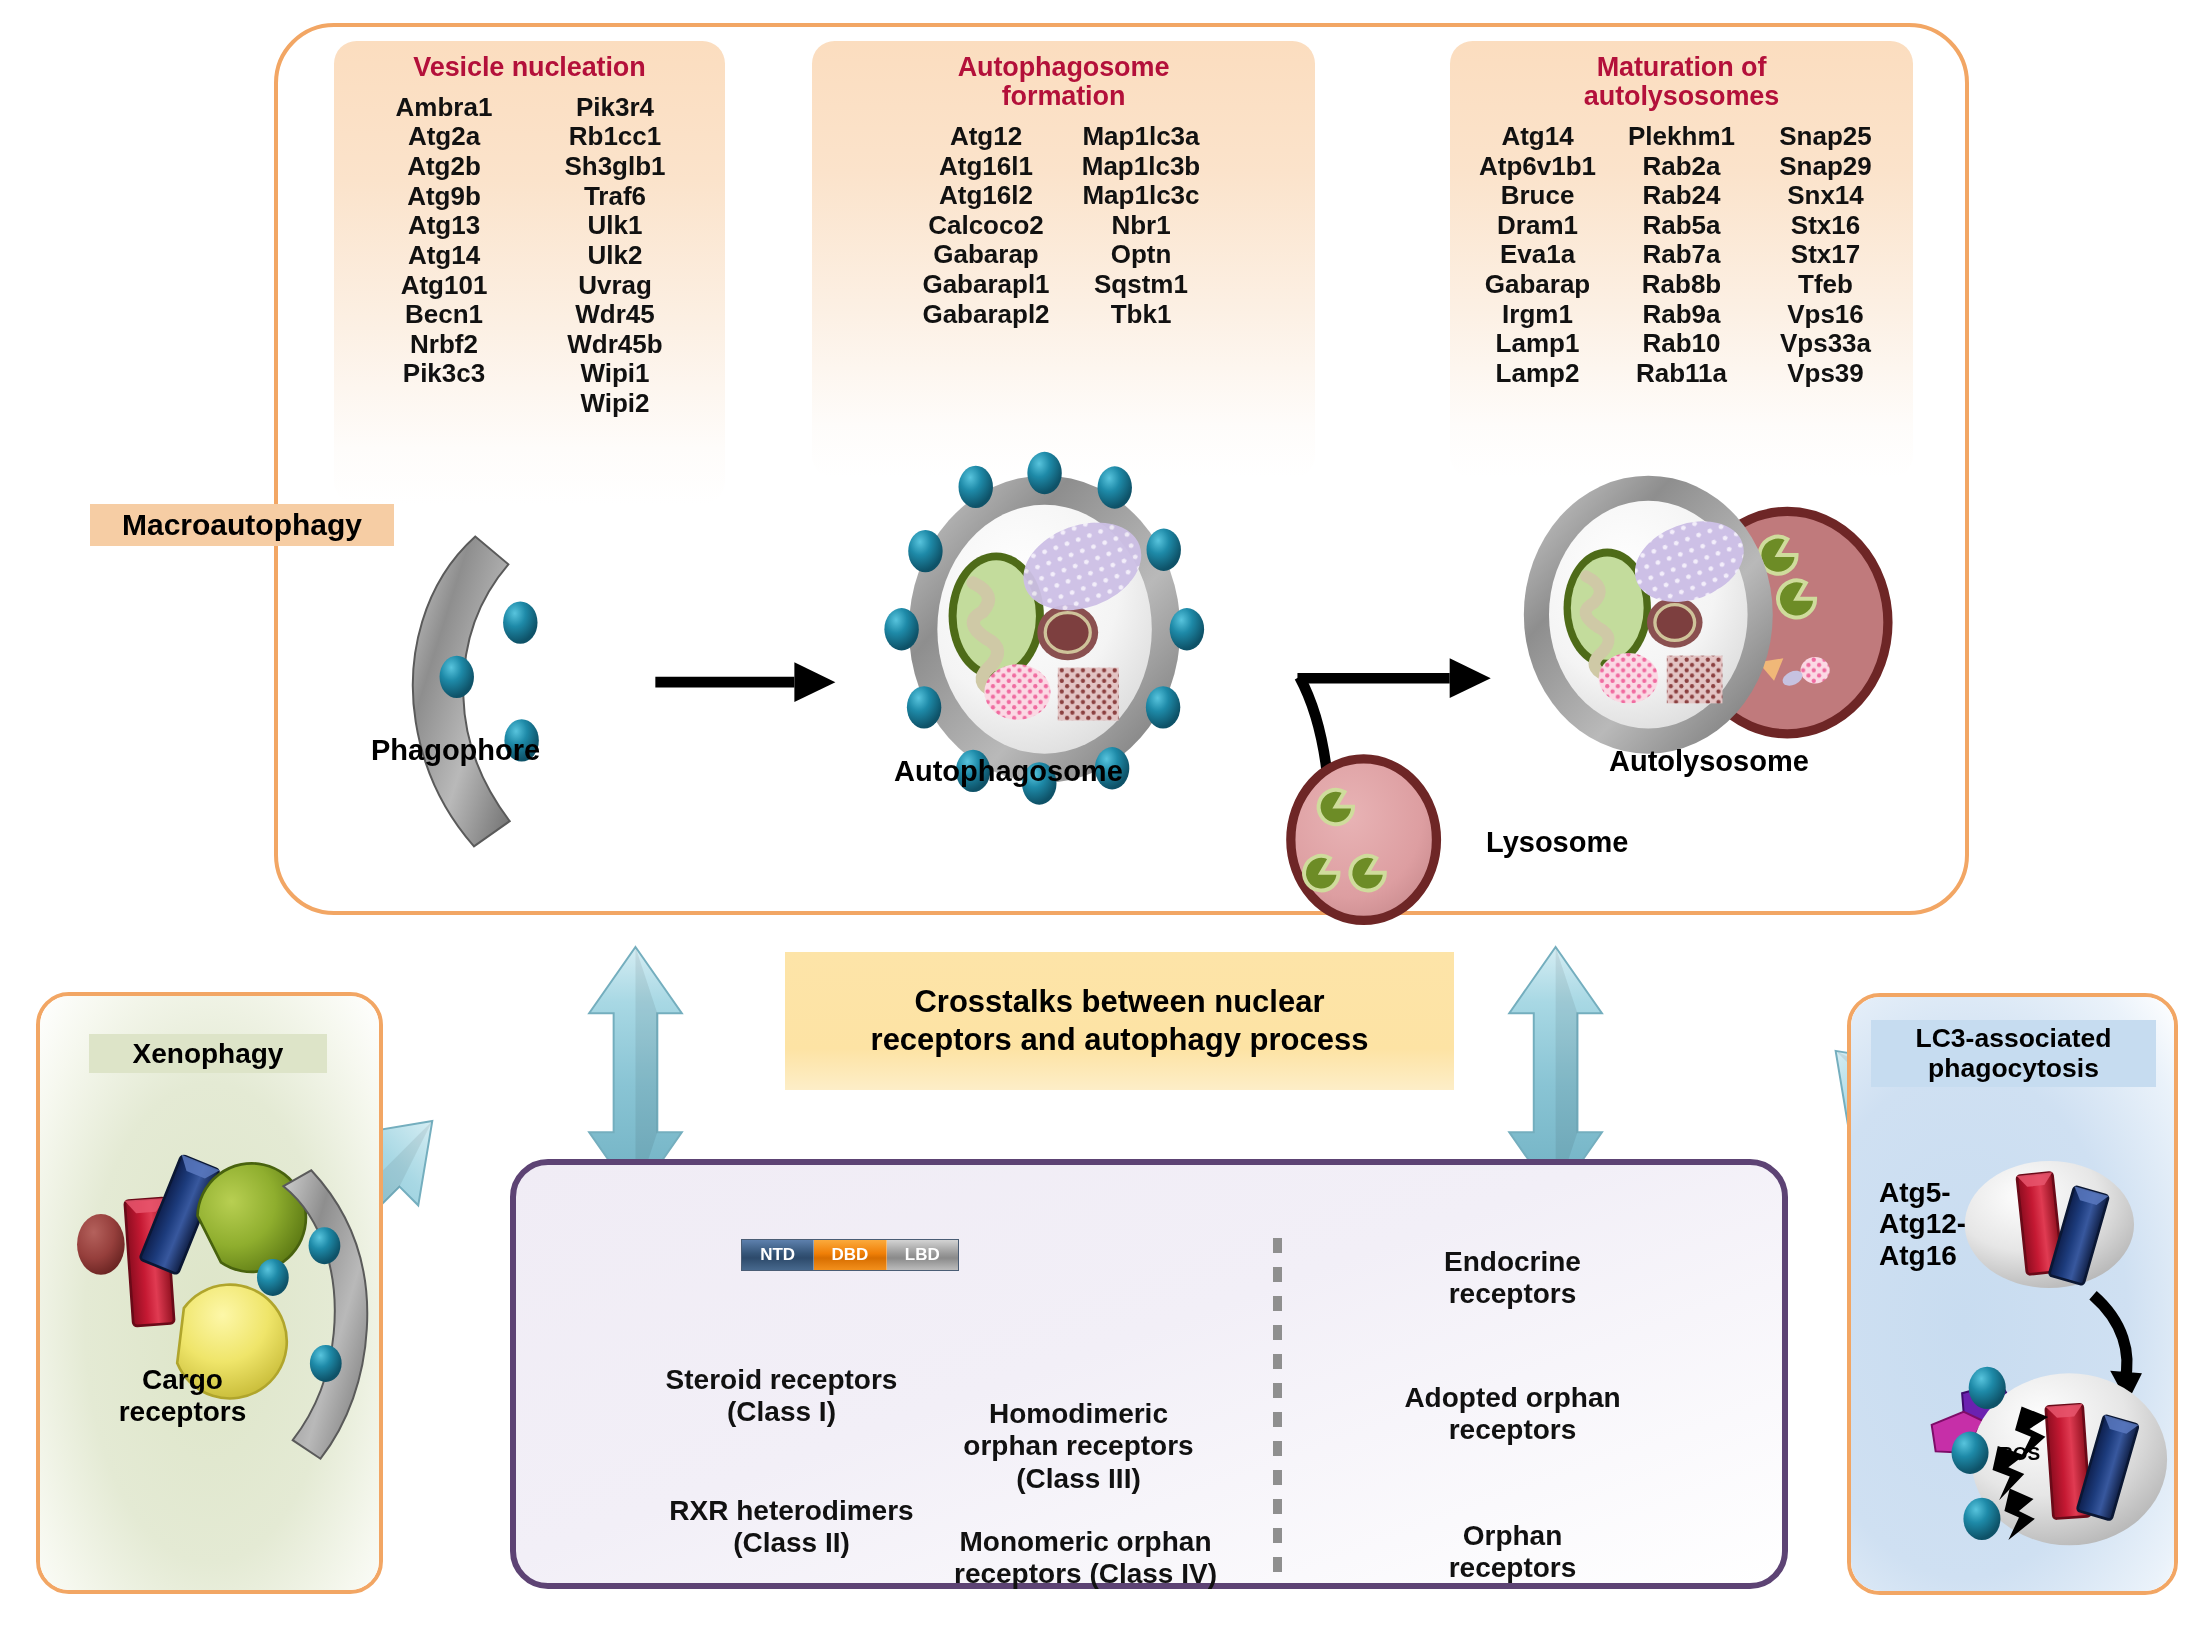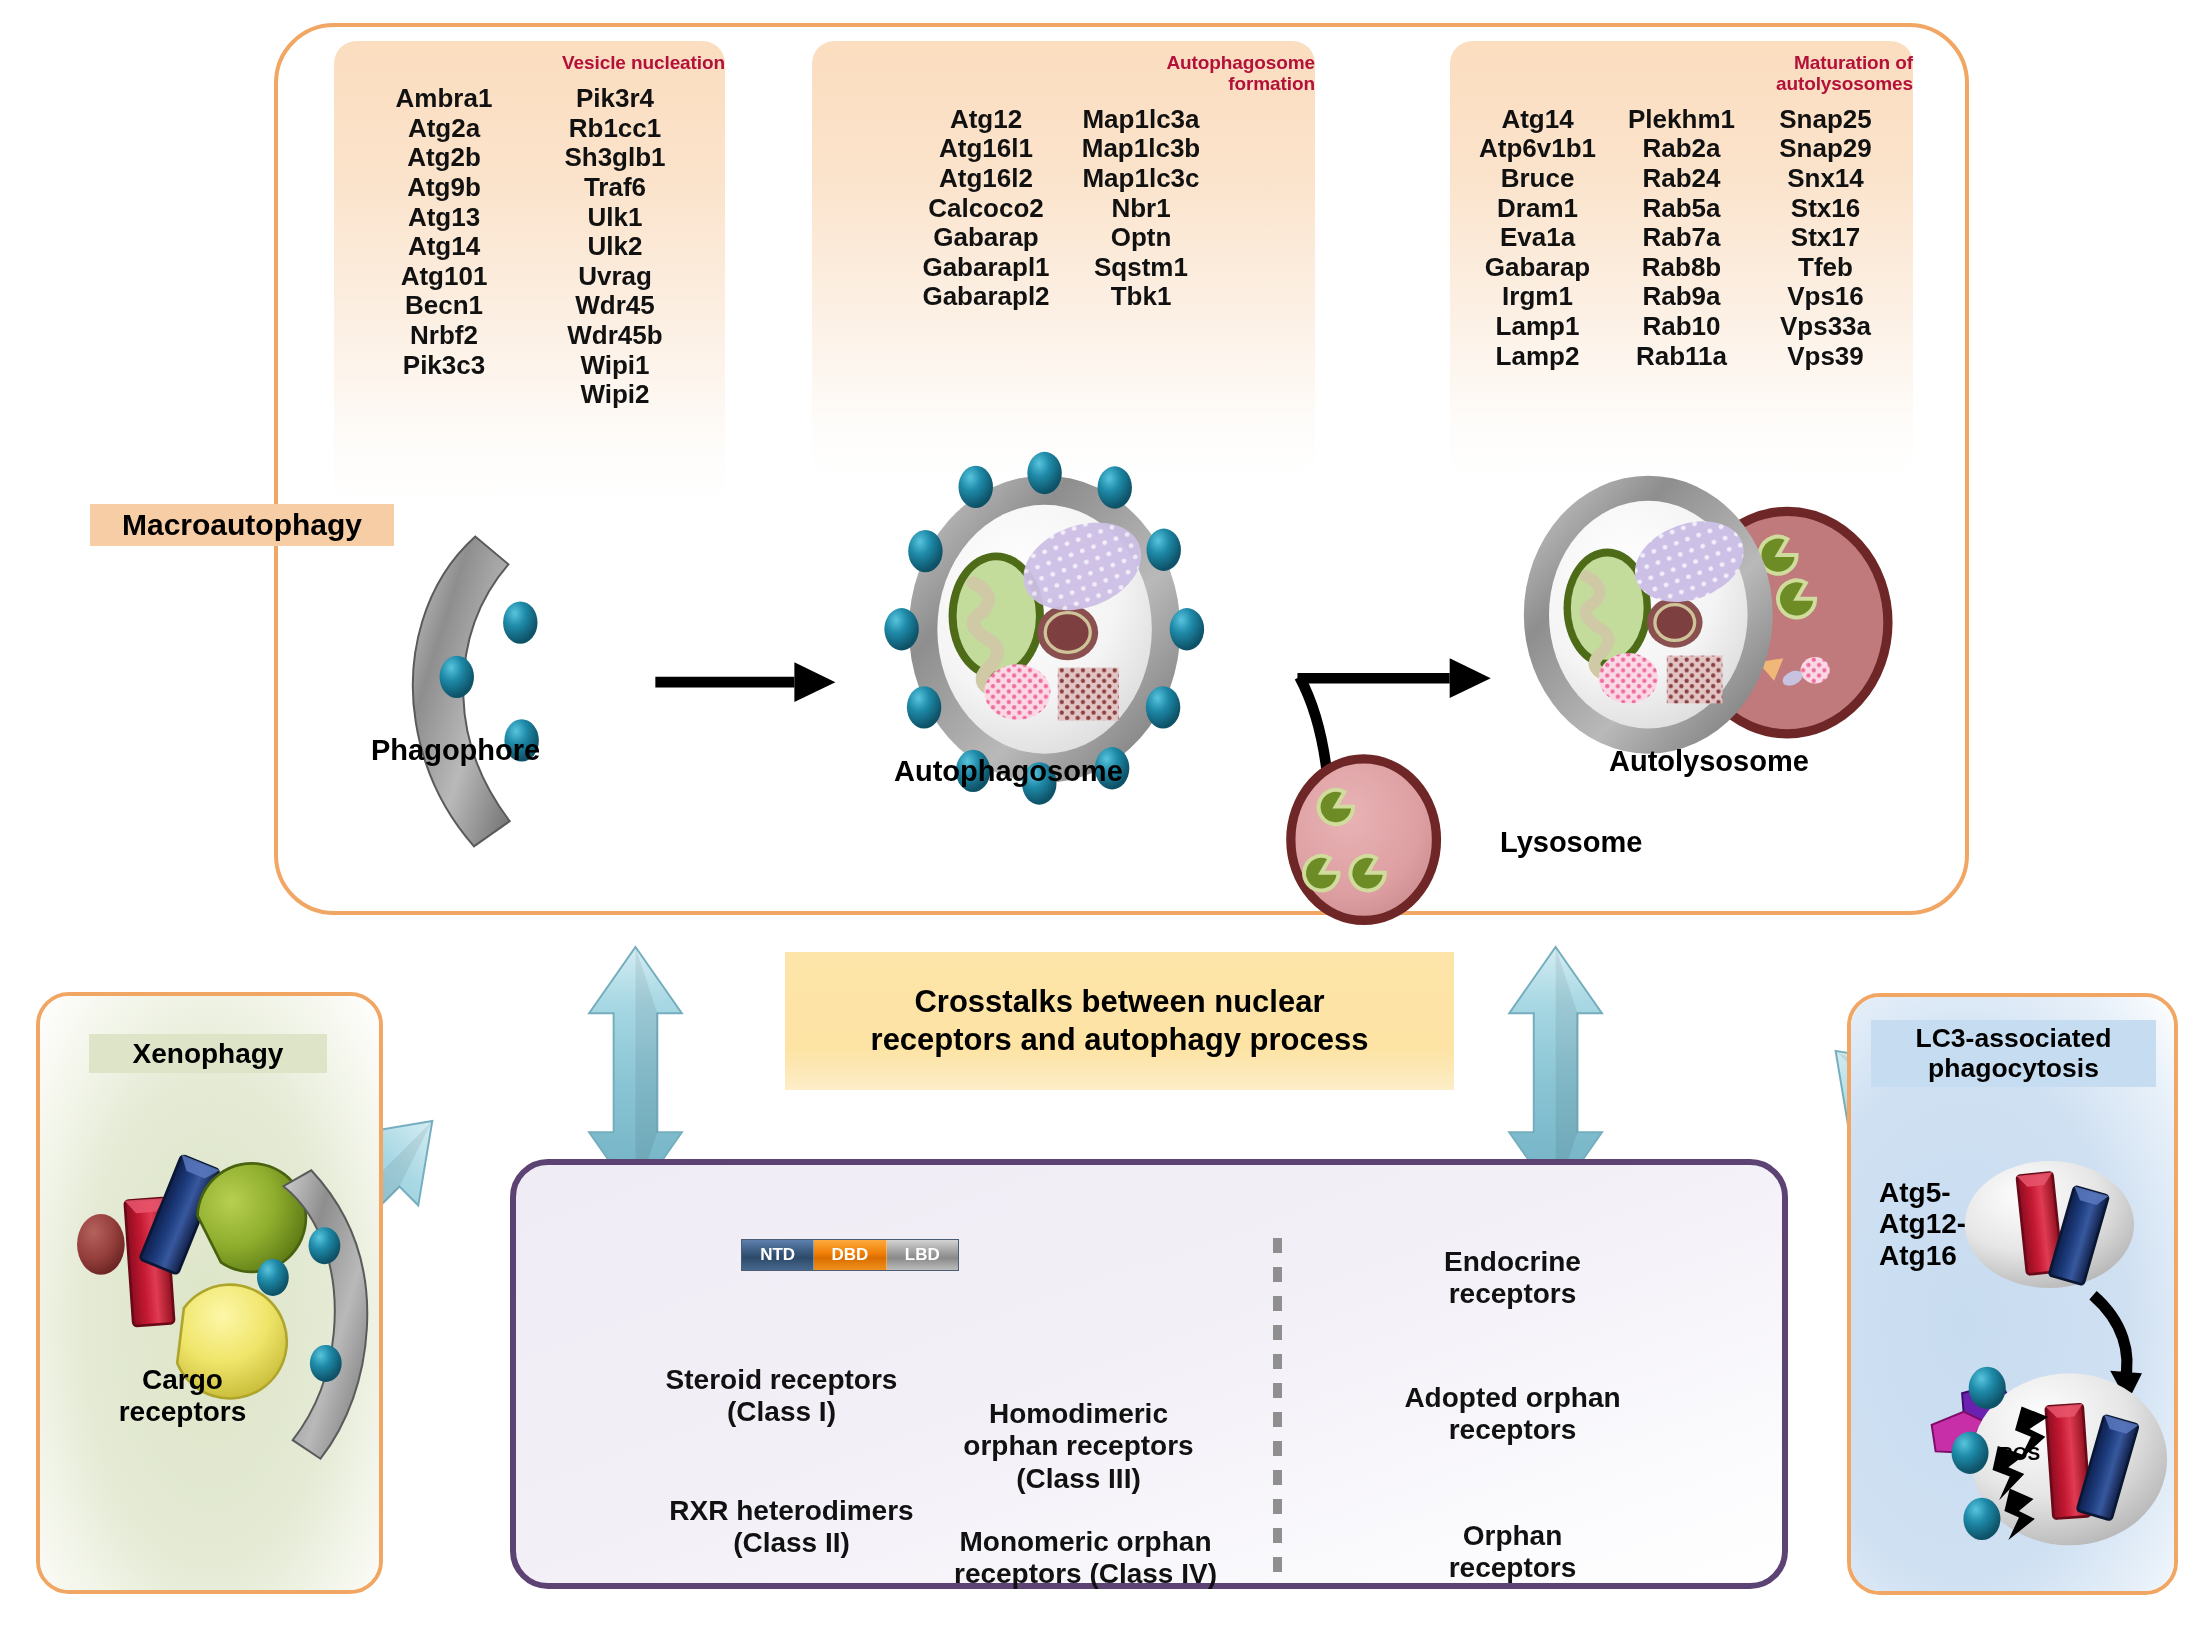--- a/index.html
+++ b/index.html
@@ -41,22 +41,22 @@
   
   .gene-box {
     position: absolute;
     border-radius: 22.5px;
     background: linear-gradient(to bottom, #fbddbf 0%, #fbe3cb 30%, #fcf0e4 62%, #fefcfa 88%, #ffffff 100%);
     padding-top: 12px;
   }
   .gene-title {
     color: #b3103a;
     font-weight: bold;
-    font-size: 19px;
-    text-align: right;
+    font-size: 27px;
+    text-align: center;
     line-height: 1.08;
     letter-spacing: -0.1px;
     white-space: pre-line;
   }
   .gene-cols {
     display: flex;
     justify-content: center;
     margin-top: 10.6px;
   }
   .gene-col {
@@ -172,21 +172,21 @@
 
   
   .stage-label {
     position: absolute;
     font-weight: bold; font-size: 29px; color: #000;
     text-align: center; white-space: nowrap;
   }
   #lbl-phagophore   { left: 371px;  top: 734px; }
   #lbl-autophago    { left: 894px; top: 755px; }
   #lbl-autolyso     { left: 1609px; top: 745px; }
-  #lbl-lysosome     { left: 1486px; top: 826px; margin-left: 14px; }
+  #lbl-lysosome     { left: 1486px; top: 826px; }
   #lbl-cargo {
     position: absolute; left: 83px; top: 1364px; width: 199px;
     font-weight: bold; font-size: 28px; color: #000;
     text-align: center; line-height: 1.14; white-space: pre-line;
   }
   #lbl-atg-complex {
     position: absolute; left: 1879px; top: 1177px; width: 152px;
     font-weight: bold; font-size: 28px; color: #000;
     text-align: left; line-height: 1.12; white-space: pre-line;
   }

